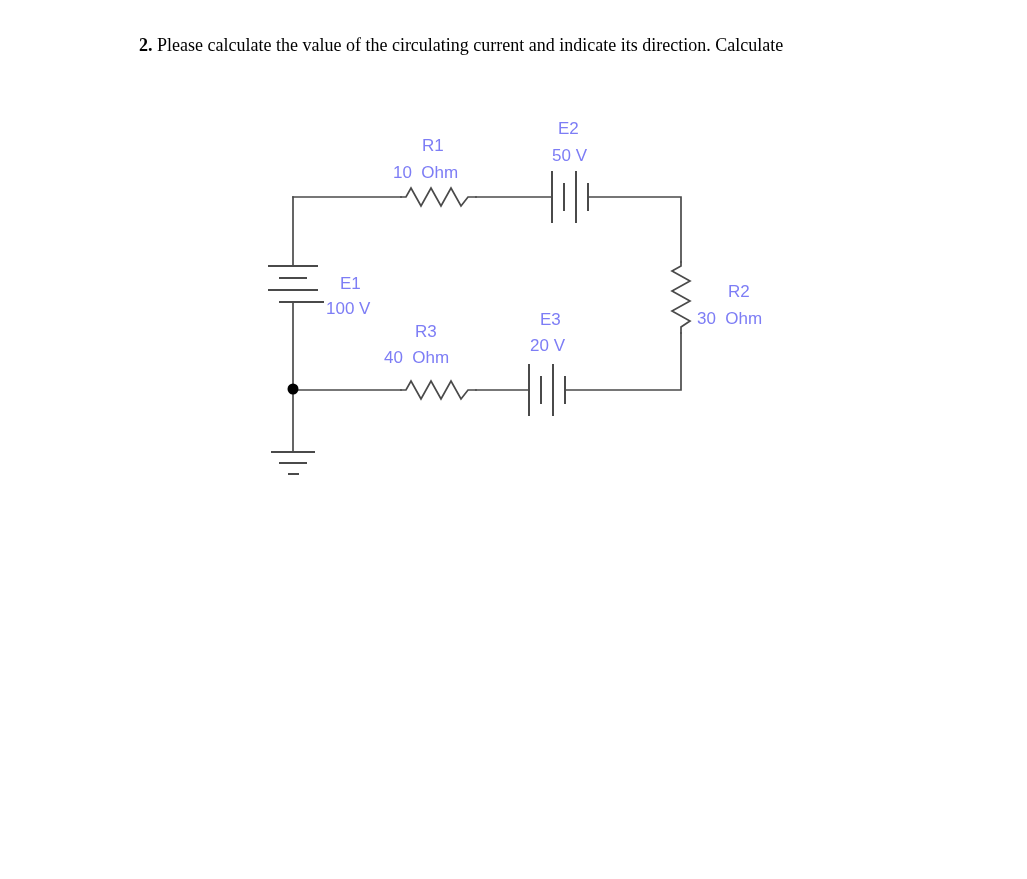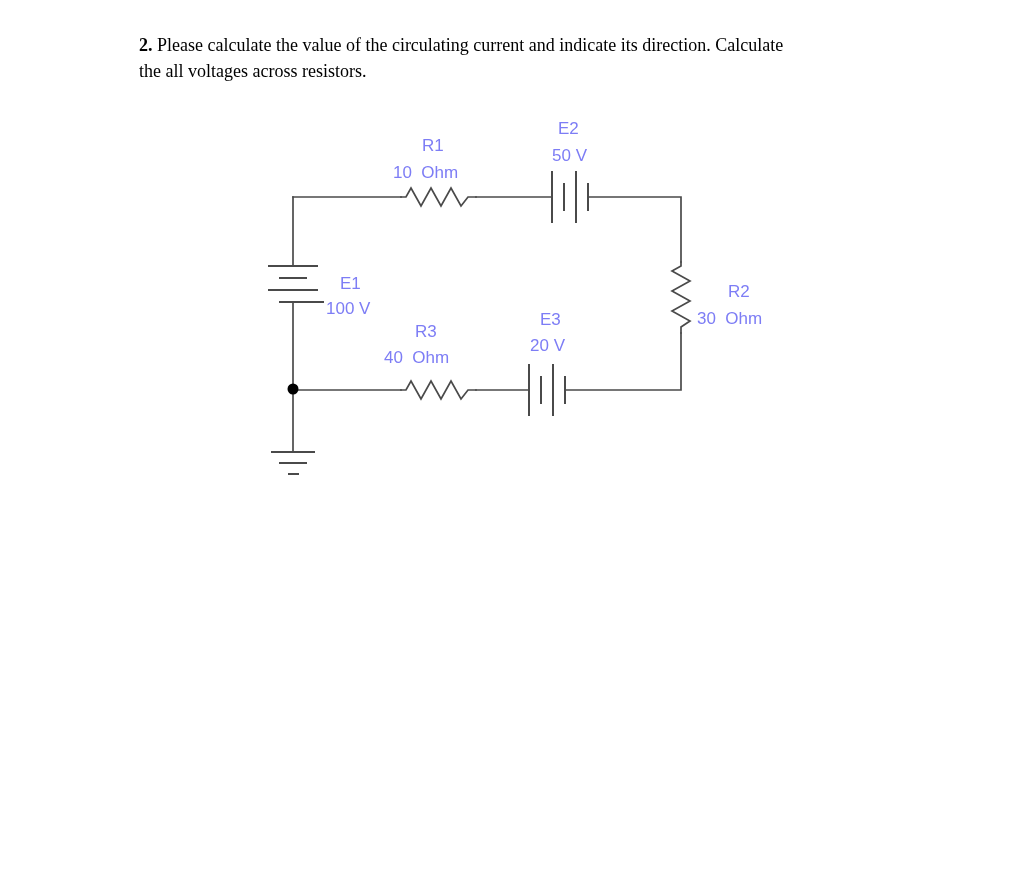--- a/index.html
+++ b/index.html
@@ -48,21 +48,20 @@
   }
   .junction-dot { fill: var(--junction-color, #000000); }
 </style>
 </head>
 <body>
 
 <div class="page">
 
   <p class="problem">
     <span><b>2.</b> <span>Please calculate the value of the circulating current and indicate its direction. Calculate</span></span><br>
-    <span>the all voltages across resistors.</span>
   </p>
 
   <svg class="circuit-svg" width="1027" height="879" viewBox="0 0 1027 879" xmlns="http://www.w3.org/2000/svg">
 
     <g>
       <path class="wire" d="M287,197 H395"></path>
       <path class="wire" d="M470,197 H546"></path>
       <path class="wire" d="M582,197 H675 V262"></path>
       <path class="wire" d="M675,333 V390 H559"></path>
       <path class="wire" d="M523,390 H470"></path>

